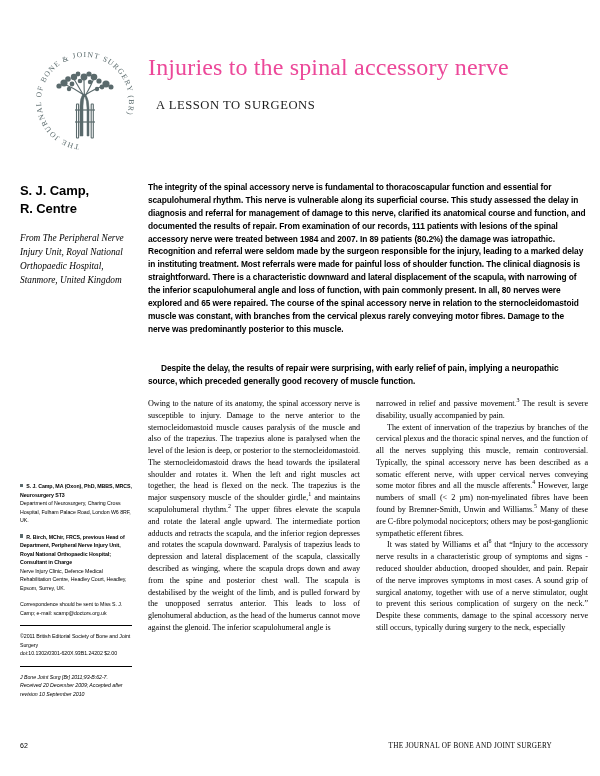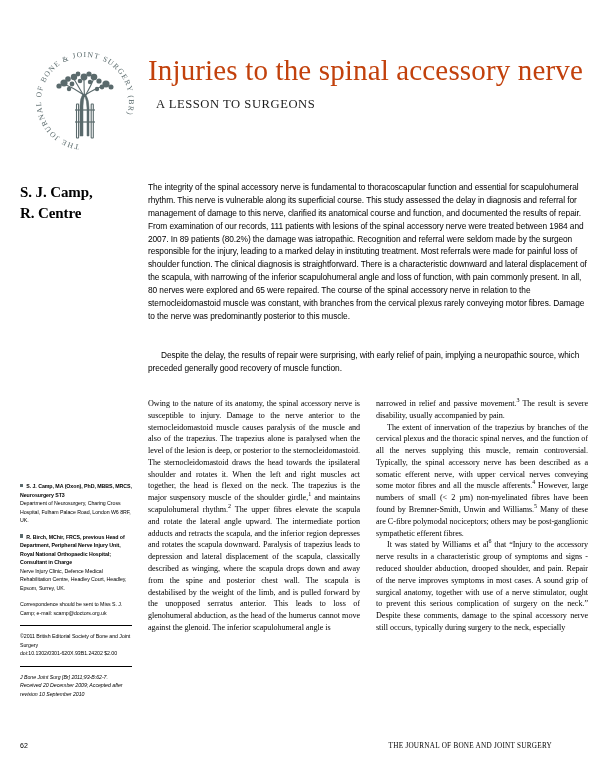--- a/index.html
+++ b/index.html
@@ -34,68 +34,68 @@
   }
   .logo-wrap svg { display: block; }
 
   .title-block {
     position: absolute;
     left: 148px; top: 6px;
     width: 440px;
   }
   .journal-title {
     font-family: "Liberation Serif", serif;
-    font-size: 29px;
+    font-size: 24px;
     font-weight: 400;
     letter-spacing: 0.15px;
     line-height: 1.12;
-    margin: 0 0 11px 0;
-    color: #c2410c;
+    margin: 0 0 17px 0;
+    color: #ec4899;
   }
   .journal-subtitle {
     font-family: "Liberation Serif", serif;
     font-size: 12.6px;
     font-weight: 400;
     letter-spacing: 0.55px;
     margin: 8px;
     color: #1a1a1a;
   }
 
   
   .author-col {
     position: absolute;
     left: 20px; top: 182px;
     width: 112px;
   }
   .author-names {
-    font-size: 15px;
+    font-size: 13px;
     font-weight: 700;
     line-height: 1.42;
-    font-family: Liberation Serif, serif;
+    font-family: Liberation Sans, sans-serif;
     letter-spacing: -0.1px;
   }
   .author-names div { white-space: nowrap; }
   .affiliation {
     margin-top: 13px;
     font-size: 9.3px;
     font-style: italic;
     line-height: 1.5;
     font-family: "Liberation Serif", serif;
   }
 
   
   .abstract {
     position: absolute;
     left: 148px; top: 181px;
     width: 440px;
   }
   .abstract p {
     margin: 0;
     font-family: "Liberation Sans", sans-serif;
-    font-weight: 400;
+    font-weight: 700;
     font-size: 8.35px;
     line-height: 1.545;
     letter-spacing: -0.08px;
     text-align: left;
     color: #000;
   }
   .abstract p.indent {
     text-indent: 13px;
     margin-top: 26px;
   }
@@ -241,20 +241,21 @@
       <h1 class="journal-title">Injuries to the spinal accessory nerve</h1>
       <h2 class="journal-subtitle">A LESSON TO SURGEONS</h2>
     </div>
   </div>
 
   <div class="author-col">
     <div class="author-names">
       <div>S. J. Camp,</div>
       <div>R. Centre</div>
     </div>
+    <div class="affiliation">From The Peripheral Nerve Injury Unit, Royal National Orthopaedic Hospital, Stanmore, United Kingdom</div>
   </div>
 
   <div class="abstract">
     <p>The integrity of the spinal accessory nerve is fundamental to thoracoscapular function and essential for scapulohumeral rhythm. This nerve is vulnerable along its superficial course. This study assessed the delay in diagnosis and referral for management of damage to this nerve, clarified its anatomical course and function, and documented the results of repair. From examination of our records, 111 patients with lesions of the spinal accessory nerve were treated between 1984 and 2007. In 89 patients (80.2%) the damage was iatropathic. Recognition and referral were seldom made by the surgeon responsible for the injury, leading to a marked delay in instituting treatment. Most referrals were made for painful loss of shoulder function. The clinical diagnosis is straightforward. There is a characteristic downward and lateral displacement of the scapula, with narrowing of the inferior scapulohumeral angle and loss of function, with pain commonly present. In all, 80 nerves were explored and 65 were repaired. The course of the spinal accessory nerve in relation to the sternocleidomastoid muscle was constant, with branches from the cervical plexus rarely conveying motor fibres. Damage to the nerve was predominantly posterior to this muscle.</p>
     <p class="indent">Despite the delay, the results of repair were surprising, with early relief of pain, implying a neuropathic source, which preceded generally good recovery of muscle function.</p>
   </div>
 
   <div class="sidenotes">
 
     <div class="sidenote">

